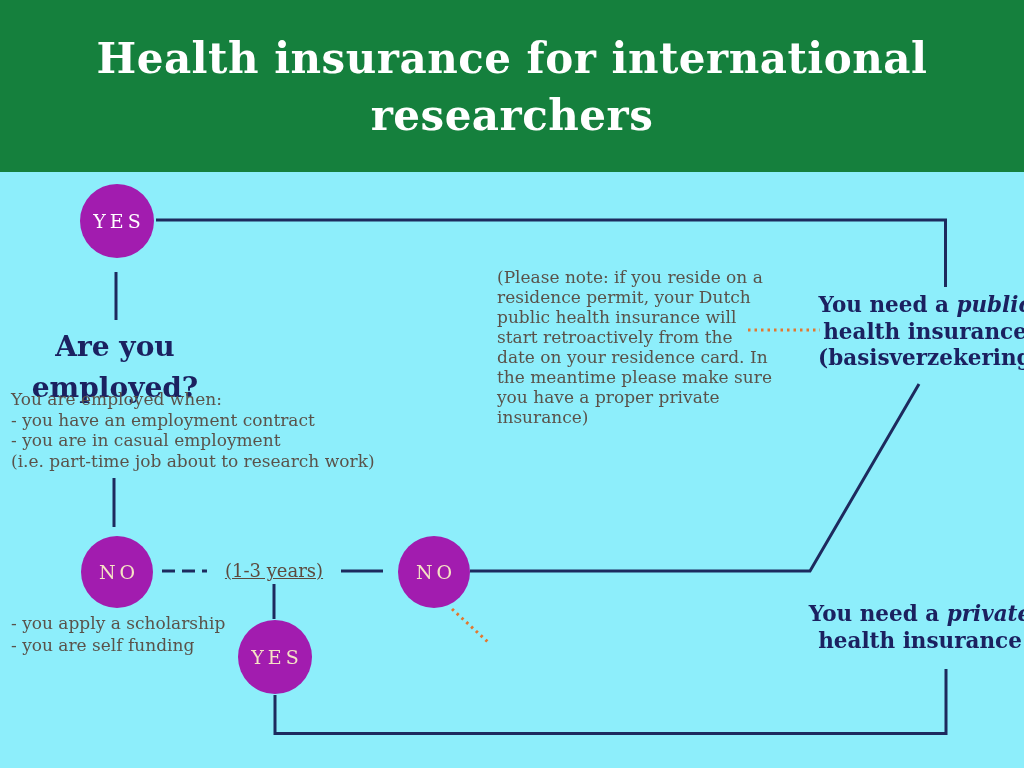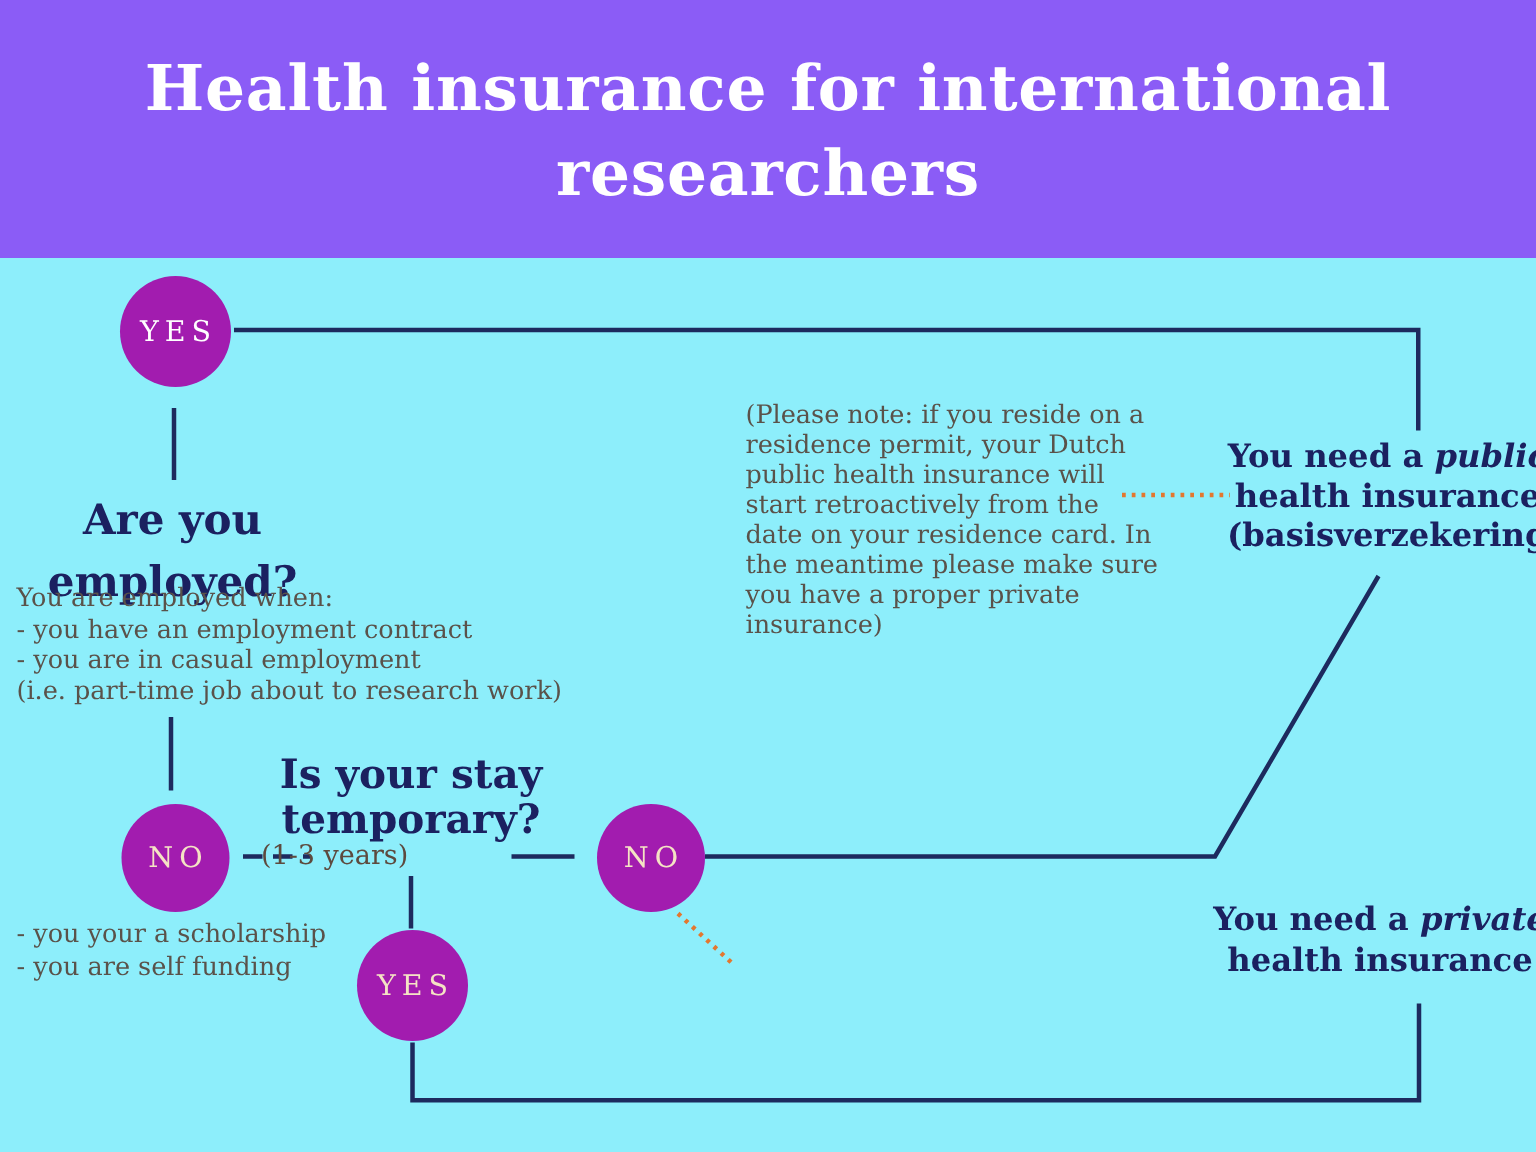--- a/index.html
+++ b/index.html
@@ -4,21 +4,21 @@
 <style>
   html,body{margin:0;padding:0;background:#666;}
   #stage{
     position:relative;width:1024px;height:768px;overflow:hidden;
     background:#8DEEFB;
     font-family:"DejaVu Serif","Liberation Serif",serif;
   }
   
   .header{
     position:absolute;left:0;top:0;width:1024px;height:172px;
-    background:#8b5cf6;
+    background:#15803d;
   }
   .title{
     position:absolute;left:0;top:30px;width:1024px;
     text-align:center;color:#FFFFFF;font-weight:bold;
     font-size:42px;line-height:57px;white-space:pre-line;
     letter-spacing:0.5px;
   }
   
   .wires{position:absolute;left:0;top:0;pointer-events:none;}
   
@@ -30,22 +30,22 @@
   }
   .node.white{color:#FFFFFF;}
   
   .question{
     position:absolute;text-align:center;color:#1B2160;font-weight:bold;
     white-space:pre-line;
   }
   .q-employed{left:10px;top:326px;width:210px;font-size:28px;line-height:41px;}
   .q-temporary{left:174px;top:502px;width:200px;font-size:27px;line-height:30px;}
   .q-sub{
-    position:absolute;left:174px;top:560px;width:200px;text-align:left;
-    color:#5D4A3E;font-size:18px;
+    position:absolute;left:174px;top:560px;width:200px;text-align:center;
+    color:#5D4A3E;font-size:18px;text-decoration:underline;
   }
   
   .note{
     position:absolute;color:#5A524A;
     font-size:17px;line-height:20.5px;white-space:pre-line;
   }
   .note-employed{left:11px;top:389px;}
   .note-scholarship{left:11px;top:613px;line-height:21.5px;}
   .note-public{left:497px;top:267px;line-height:20px;}
   .note-private{left:497px;top:589px;line-height:19.5px;}
@@ -94,26 +94,24 @@
   <div class="node" style="left:238px;top:620px;width:74px;height:74px;">YES</div>
 
   <div class="question q-employed">Are you
 employed?</div>
 
   <div class="note note-employed">You are employed when:
 - you have an employment contract
 - you are in casual employment
 (i.e. part-time job about to research work)</div>
 
-  <div class="question q-temporary">Is your stay
-temporary?</div>
 
   <div class="q-sub">(1-3 years)</div>
 
-  <div class="note note-scholarship">- you your a scholarship
+  <div class="note note-scholarship">- you apply a scholarship
 - you are self funding</div>
 
   <div class="note note-public">(Please note: if you reside on a
 residence permit, your Dutch
 public health insurance will
 start retroactively from the
 date on your residence card. In
 the meantime please make sure
 you have a proper private
 insurance)</div>

